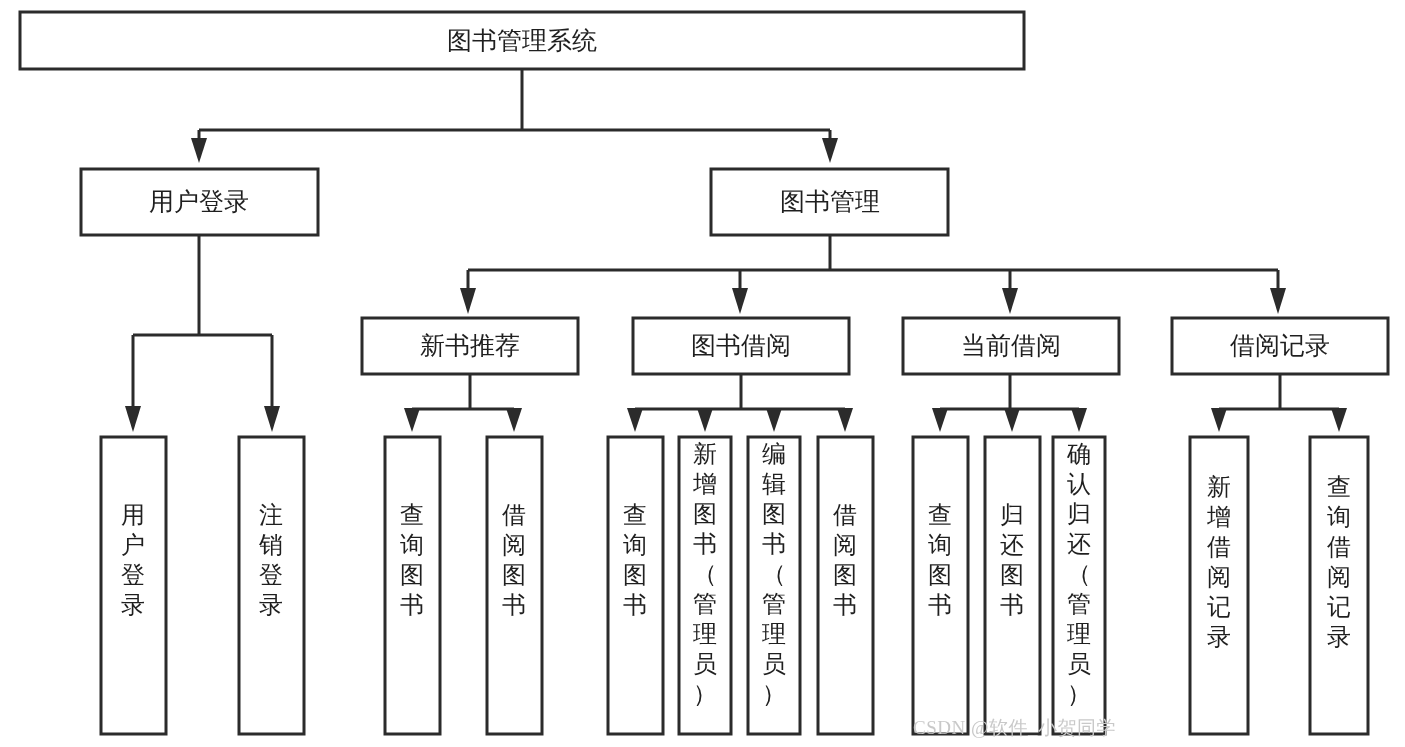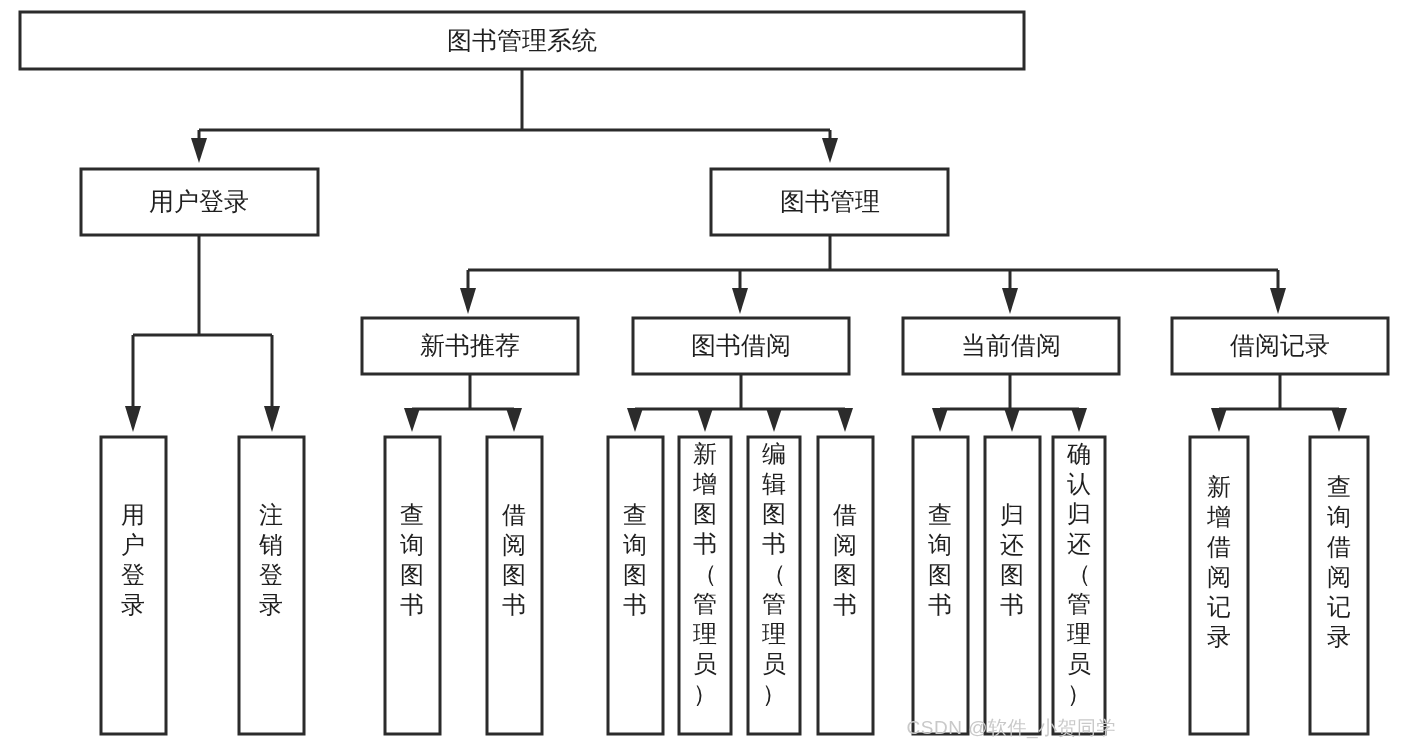--- a/index.html
+++ b/index.html
@@ -54,21 +54,21 @@
     font-family: "Liberation Sans", "DejaVu Sans", sans-serif;
     font-size: 24px;
     text-anchor: middle;
   }
   .watermark {
     position: absolute;
     right: 10px;
     bottom: 6px;
     color: #c9c9c9;
     font-size: 19px;
-    font-family: Liberation Sans, sans-serif;
+    font-family: Liberation Serif, serif;
     letter-spacing: 0.5px;
     white-space: nowrap;
     pointer-events: none;
   }
 </style>
 </head>
 <body>
 
 <div id="diagram-root">
 

